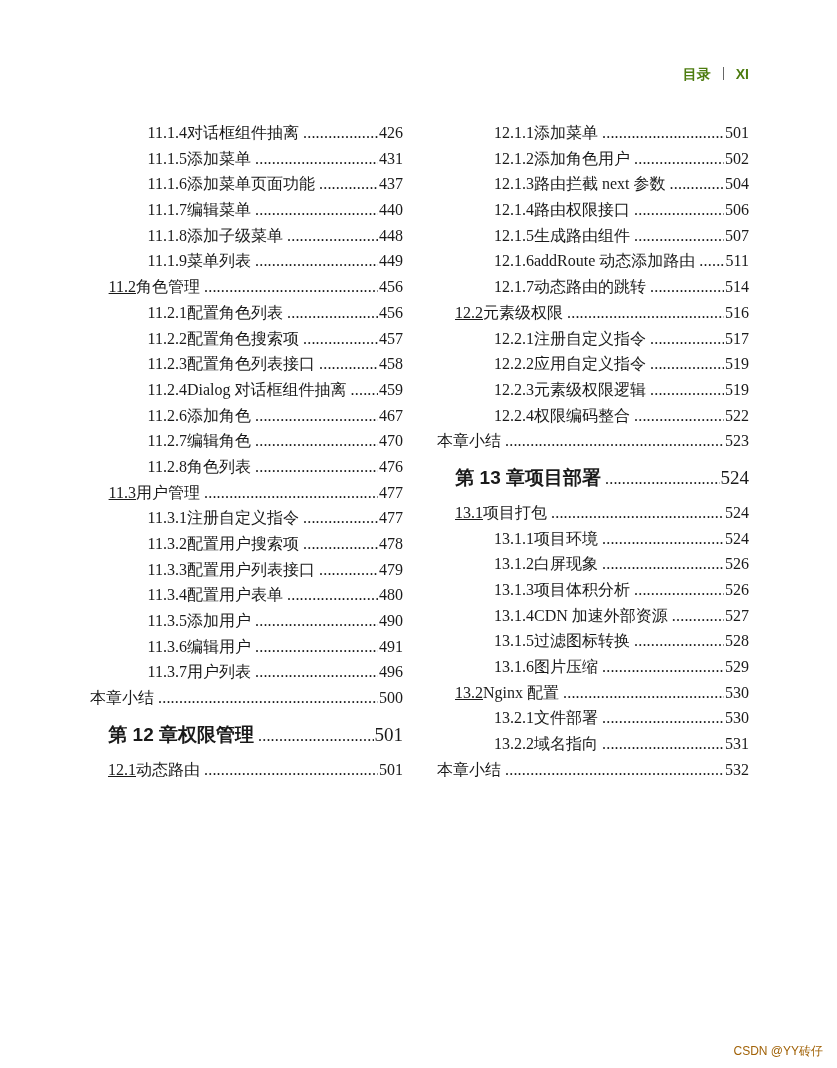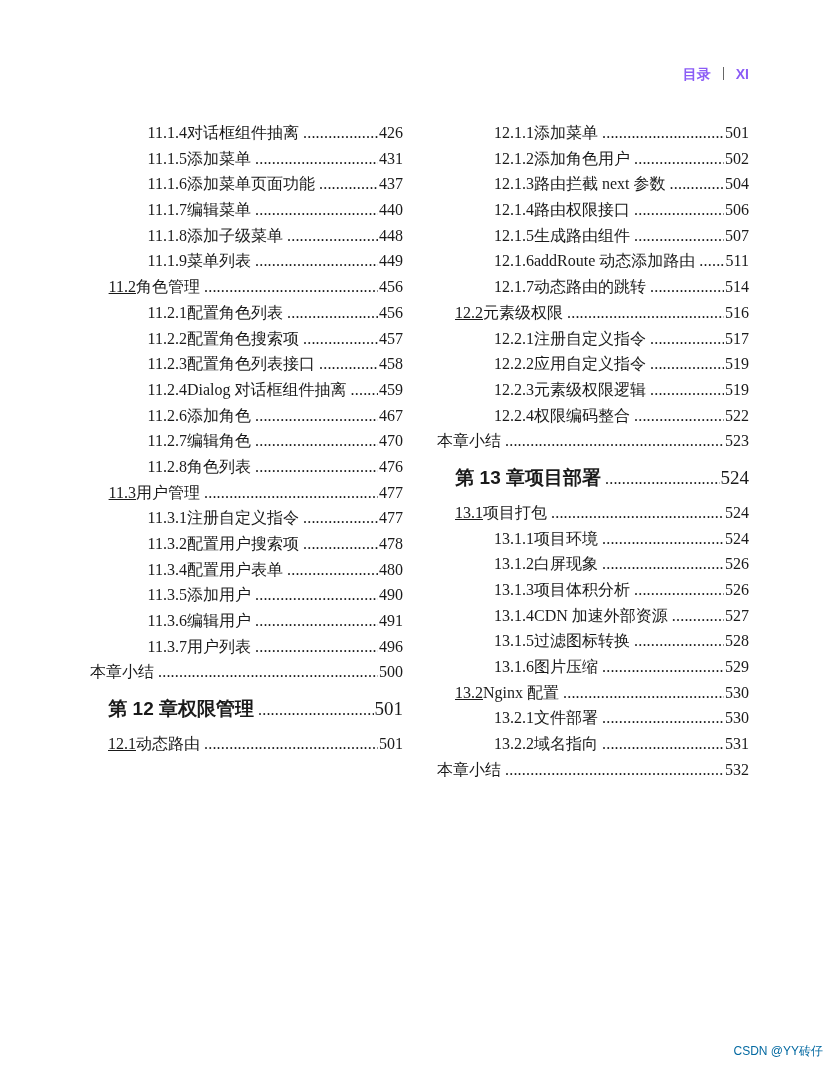--- a/index.html
+++ b/index.html
@@ -1,38 +1,38 @@
 <!DOCTYPE html>
 <html><head>
 <meta charset="utf-8">
 <style>
   html, body { margin: 0; padding: 0; background: #ffffff; }
   body { width: 837px; height: 1068px; position: relative; overflow: hidden;
          font-family: "Liberation Serif", "DejaVu Serif", serif; color: #1a1a1a; }
   .header { position: absolute; top: 66px; left: 0; width: 749px; text-align: right;
-            font-family: "Liberation Sans", "DejaVu Sans", sans-serif; font-size: 14px; font-weight: bold; color: #8b5cf6; }
+            font-family: "Liberation Sans", "DejaVu Sans", sans-serif; font-size: 14px; font-weight: bold; color: #4d7c0f; }
   .header .sep { display: inline-block; width: 1px; height: 13px; background: #666; margin: 0 12px; vertical-align: -1px; }
   .col { position: absolute; top: 120px; width: 313px; }
   .col.left { left: 90px; }
   .col.right { left: 437px; width: 312px; }
   .row { display: flex; align-items: baseline; height: 25.7px; line-height: 25.7px; font-size: 16px; white-space: nowrap; text-align: right; }
   .row.l1 .num { width: 46px; text-decoration: underline; }
   .row.l2 { padding-left: 38px; }
   .row.l2 .num { width: 59px; }
   .row .num { flex: none; }
   .row .title { flex: none; }
   .row .dots { flex: 1 1 auto; overflow: hidden; margin: 0 1px 0 4px; }
   .row .dots::before { content: "........................................................................................................................"; letter-spacing: 0.2px; }
   .row .page { flex: none; }
   .row.chap { height: 40px; line-height: 40px; font-family: "Liberation Sans", "DejaVu Sans", sans-serif; font-size: 19px; font-weight: bold; margin-top: 4px; margin-bottom: 2px; }
   .row.chap .num { width: 88px; }
   .row.chap .dots { font-weight: normal; font-family: "Liberation Serif", serif; font-size: 16px; }
   .row.chap .page { font-family: "Liberation Serif", serif; font-weight: normal; font-size: 19px; }
   .watermark { position: absolute; right: 14px; bottom: 8px; font-family: "Liberation Sans", "DejaVu Sans", sans-serif;
-               font-size: 12px; color: #0369a1; }
+               font-size: 12px; color: #a16207; }
 </style>
 </head>
 <body>
 
 <div class="header">
   <span>目录</span><span class="sep"></span><span>XI</span>
 </div>
 
 <div class="col left" id="col-left">
     <div class="row l2">
@@ -131,20 +131,26 @@
       <span class="dots"></span>
       <span class="page">477</span>
     </div>
     <div class="row l2">
       <span class="num">11.3.2</span>
       <span class="title">配置用户搜索项</span>
       <span class="dots"></span>
       <span class="page">478</span>
     </div>
     <div class="row l2">
+      <span class="num">11.3.3</span>
+      <span class="title">配置用户列表接口</span>
+      <span class="dots"></span>
+      <span class="page">479</span>
+    </div>
+    <div class="row l2">
       <span class="num">11.3.4</span>
       <span class="title">配置用户表单</span>
       <span class="dots"></span>
       <span class="page">480</span>
     </div>
     <div class="row l2">
       <span class="num">11.3.5</span>
       <span class="title">添加用户</span>
       <span class="dots"></span>
       <span class="page">490</span>

